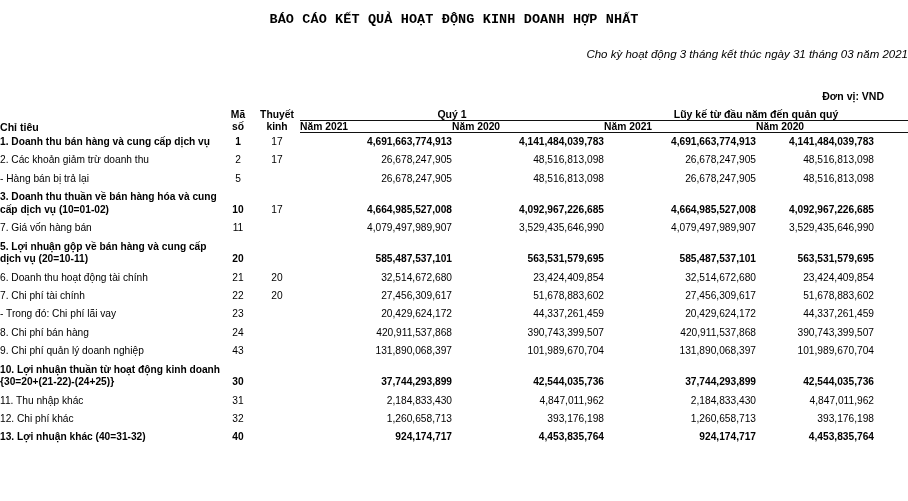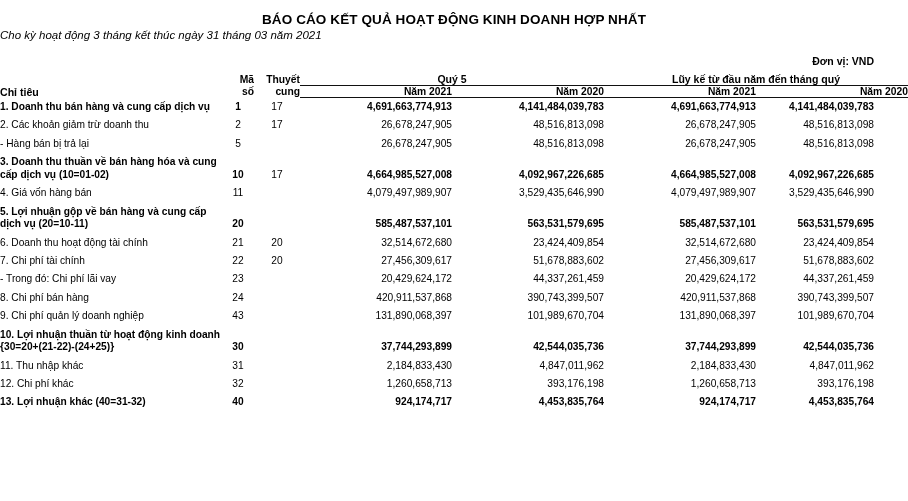--- a/index.html
+++ b/index.html
@@ -20,35 +20,35 @@
     height: 501px;
     box-sizing: border-box;
     padding: 0;
   }
   .doc-title {
     text-align: center;
     font-weight: bold;
     font-size: 13.5px;
     letter-spacing: 0.1px;
     margin-top: 12px;
-    font-family: Liberation Sans, sans-serif;
+    font-family: Liberation Mono, monospace;
   }
   .doc-subtitle {
-    text-align: left;
+    text-align: right;
     font-style: italic;
     font-size: 11.5px;
-    margin-top: 2px;
+    margin-top: 21px;
     font-family: "Liberation Sans", sans-serif;
   }
   .unit-line {
     text-align: right;
     font-size: 10.5px;
     font-weight: bold;
-    margin-top: 14px;
-    padding-right: 34px;
+    margin-top: 30px;
+    padding-right: 24px;
     font-family: "Liberation Sans", sans-serif;
   }
   table.fin {
     width: 100%;
     border-collapse: collapse;
     font-family: "Liberation Sans", sans-serif;
     font-size: 10.2px;
     margin-top: 6px;
     table-layout: fixed;
   }
@@ -62,37 +62,37 @@
   col.c-tm    { width: 46px; }
   col.c-num   { width: 152px; }
 
   .hdr-group {
     text-align: center;
     font-weight: bold;
     font-size: 10.5px;
     padding-bottom: 3px;
   }
   .hdr-sub {
-    text-align: right;
+    text-align: left;
     font-weight: bold;
     font-size: 10.3px;
     padding-bottom: 5px;
     padding-top: 3px;
   }
   .hdr-label {
     font-weight: bold;
     font-size: 10.6px;
     padding-bottom: 5px;
     padding-left: 6px;
     vertical-align: bottom;
   }
   .hdr-small {
     font-weight: bold;
     font-size: 10.3px;
-    text-align: right;
+    text-align: center;
     line-height: 1.15;
     padding-bottom: 5px;
     vertical-align: bottom;
   }
   .rule-bottom td { border-bottom: 1.1px solid #111; }
   .group-underline {
     border-bottom: 1px solid #111;
   }
 
   tr.row td {
@@ -140,24 +140,24 @@
     </colgroup>
     <thead>
       <tr>
         <td rowspan="2" class="hdr-label">Chỉ tiêu</td>
         <td rowspan="2" class="hdr-small">
           <span>Mã</span><br>
           <span>số</span>
         </td>
         <td rowspan="2" class="hdr-small">
           <span>Thuyết</span><br>
-          <span>cung</span>
+          <span>kinh</span>
         </td>
-        <td colspan="2" class="hdr-group group-underline">Quý 5</td>
-        <td colspan="2" class="hdr-group group-underline">Lũy kế từ đầu năm đến tháng quý</td>
+        <td colspan="2" class="hdr-group group-underline">Quý 1</td>
+        <td colspan="2" class="hdr-group group-underline">Lũy kế từ đầu năm đến quản quý</td>
       </tr>
       <tr class="rule-bottom">
         <td class="hdr-sub">Năm 2021</td>
         <td class="hdr-sub">Năm 2020</td>
         <td class="hdr-sub">Năm 2021</td>
         <td class="hdr-sub">Năm 2020</td>
       </tr>
     </thead>
     <tbody>
         <tr class="row">
@@ -190,21 +190,21 @@
         <tr class="row">
           <td class="label b">3. Doanh thu thuần về bán hàng hóa và cung cấp dịch vụ (10=01-02)</td>
           <td class="ma b">10</td>
           <td class="tm">17</td>
           <td class="num b">4,664,985,527,008</td>
           <td class="num b">4,092,967,226,685</td>
           <td class="num b">4,664,985,527,008</td>
           <td class="num b last">4,092,967,226,685</td>
         </tr>
         <tr class="row">
-          <td class="label">4. Giá vốn hàng bán</td>
+          <td class="label">7. Giá vốn hàng bán</td>
           <td class="ma">11</td>
           <td class="tm"></td>
           <td class="num">4,079,497,989,907</td>
           <td class="num">3,529,435,646,990</td>
           <td class="num">4,079,497,989,907</td>
           <td class="num last">3,529,435,646,990</td>
         </tr>
         <tr class="row">
           <td class="label b">5. Lợi nhuận gộp về bán hàng và cung cấp dịch vụ (20=10-11)</td>
           <td class="ma b">20</td>

